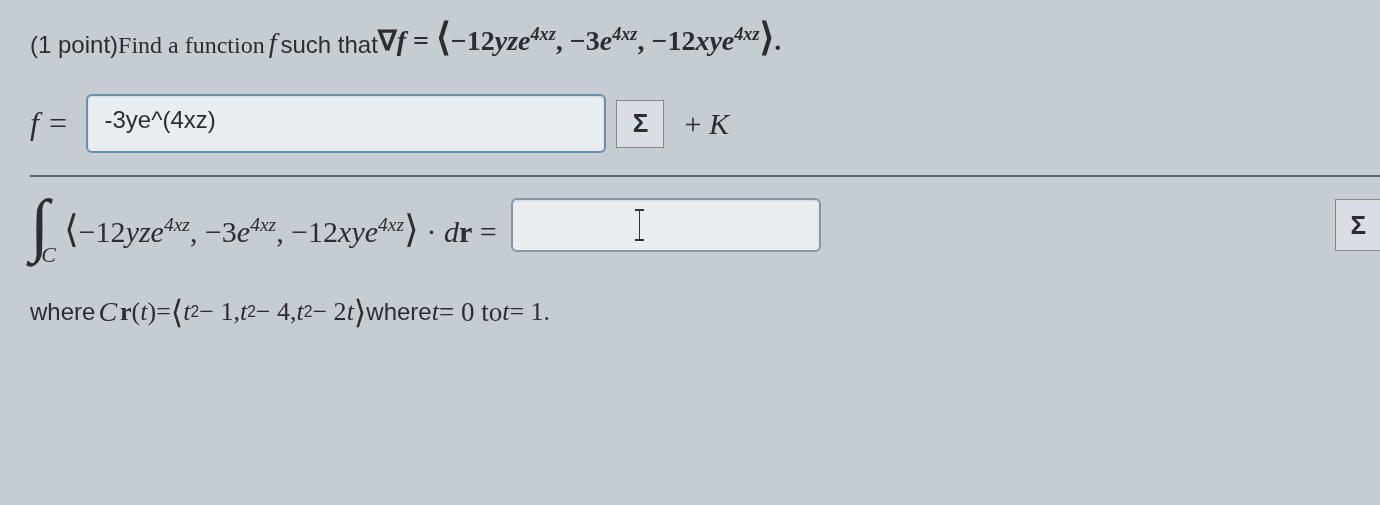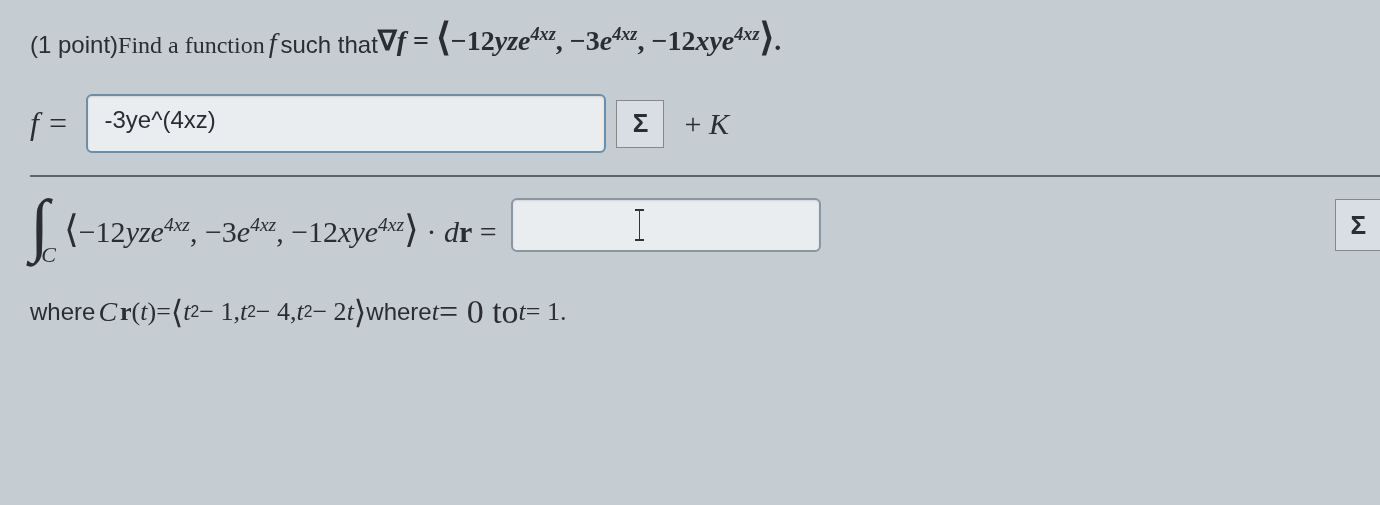--- a/index.html
+++ b/index.html
@@ -251,18 +251,18 @@
       <span class="math" style="font-size:26px;">t</span>
       <sup>2</sup>
       <span style="font-family:'Times New Roman';font-size:26px;"> − 4, </span>
       <span class="math" style="font-size:26px;">t</span>
       <sup>2</sup>
       <span style="font-family:'Times New Roman';font-size:26px;"> − 2</span>
       <span class="math" style="font-size:26px;">t</span>
       <span class="angle-bracket" style="font-size:32px;">⟩</span>
     <span> where </span>
     <span class="math" style="font-size:26px;">t</span>
-      <span style="font-family:'Times New Roman';font-size:34px;"> = 0 to </span>
+      <span style="font-family:'Times New Roman';font-size:27px;"> = 0 to </span>
       <span class="math" style="font-size:26px;">t</span>
       <span style="font-family:'Times New Roman';font-size:26px;"> = 1.</span>
   </div>
 
 </div>
 
 </body></html>

